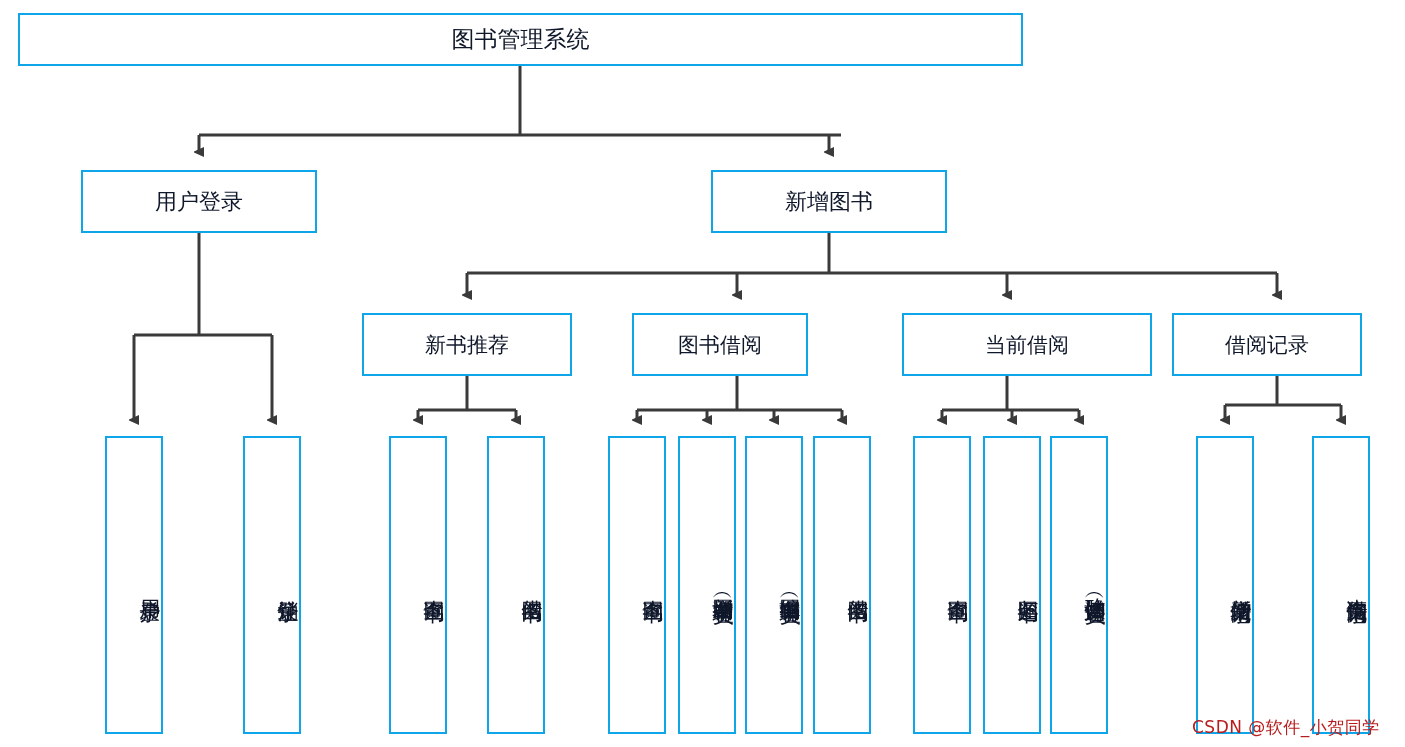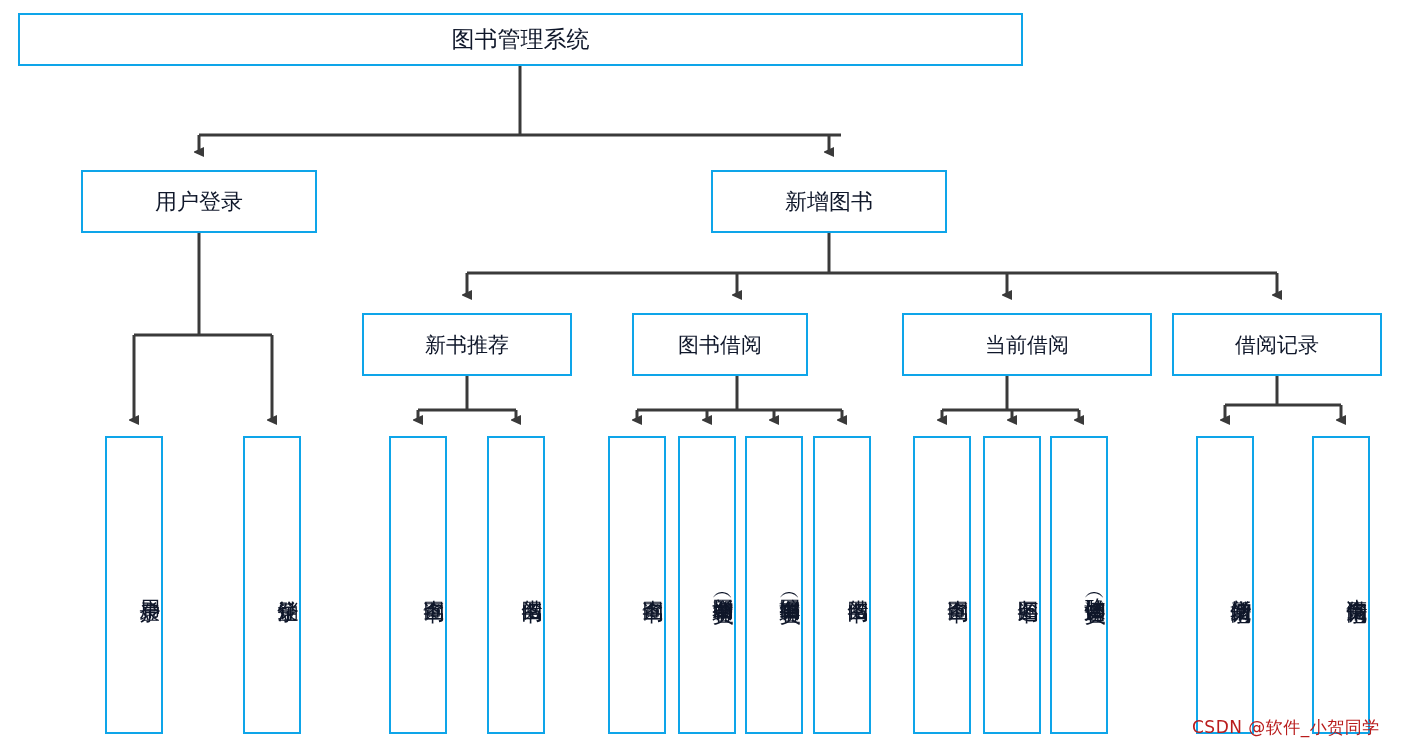--- a/index.html
+++ b/index.html
@@ -138,21 +138,21 @@
 
   <div class="node tier3" style="left:362px; top:313px; width:210px; height:63px;">
     <span class="lbl">新书推荐</span>
   </div>
   <div class="node tier3" style="left:632px; top:313px; width:176px; height:63px;">
     <span class="lbl">图书借阅</span>
   </div>
   <div class="node tier3" style="left:902px; top:313px; width:250px; height:63px;">
     <span class="lbl">当前借阅</span>
   </div>
-  <div class="node tier3" style="left:1172px; top:313px; width:210px; height:63px;">
+  <div class="node tier3" style="left:1172px; top:313px; width:190px; height:63px;">
     <span class="lbl">借阅记录</span>
   </div>
 
   <div class="node leaf" style="left:105px; top:436px; width:58px; height:298px;">
     <span class="lbl">用户登录</span>
   </div>
   <div class="node leaf" style="left:243px; top:436px; width:58px; height:298px;">
     <span class="lbl">注销登录</span>
   </div>
 

